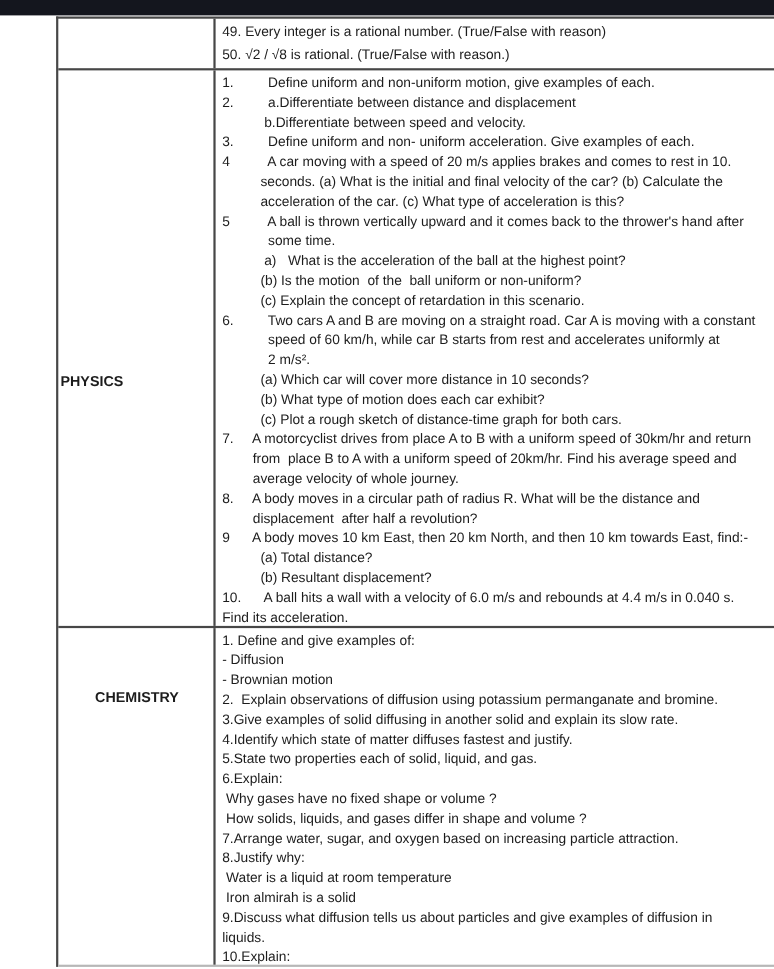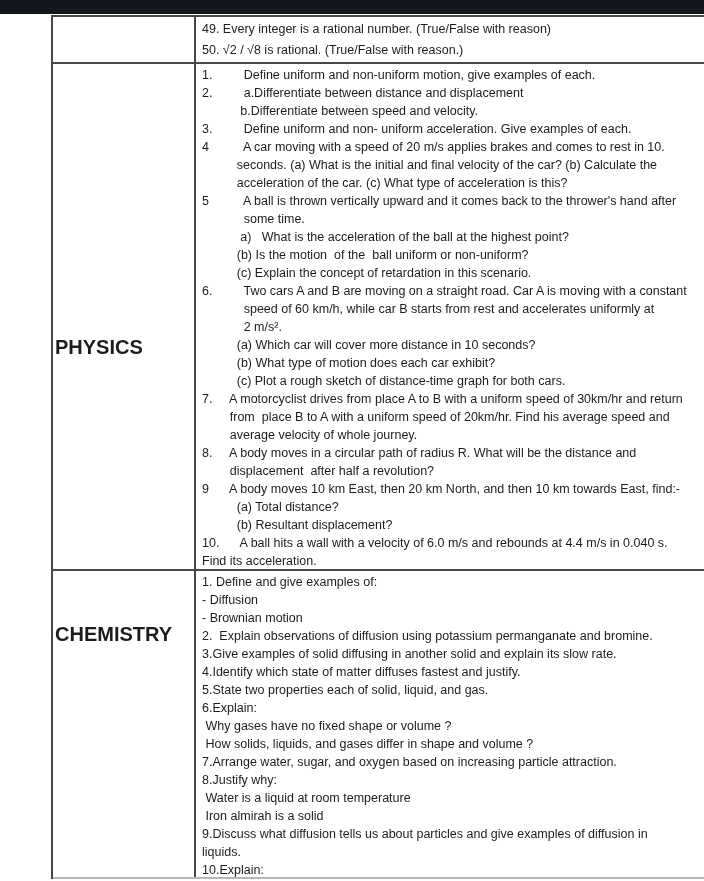--- a/index.html
+++ b/index.html
@@ -19,25 +19,25 @@
     background:#ffffff;
   }
   .row{display:flex;border-bottom:2px solid #474747;}
   .row-top{height:45px;}
   .row-physics{height:505px;}
   .row-chemistry{height:306px;border-bottom:2px solid #b7b7b7;}
   .cell-label{
     width:143px;flex:none;box-sizing:border-box;
     border-right:2px solid #474747;
     padding-left:2px;
-    font-weight:bold;font-size:20px;line-height:18px;
+    font-weight:bold;font-size:13px;line-height:18px;
     letter-spacing:0px;
   }
   .row-physics .cell-label{padding-top:274px;}
-  .row-chemistry .cell-label{padding-top:54px;}
+  .row-chemistry .cell-label{padding-top:54px;text-align:center;}
   .cell-content{
     flex:1;overflow:hidden;padding-left:6px;padding-top:2px;
   }
   .qline{
     white-space:pre;
     font-size:12.5px;line-height:18px;
   }
   .row-top .qline{line-height:21px;}
 </style>
 </head>

